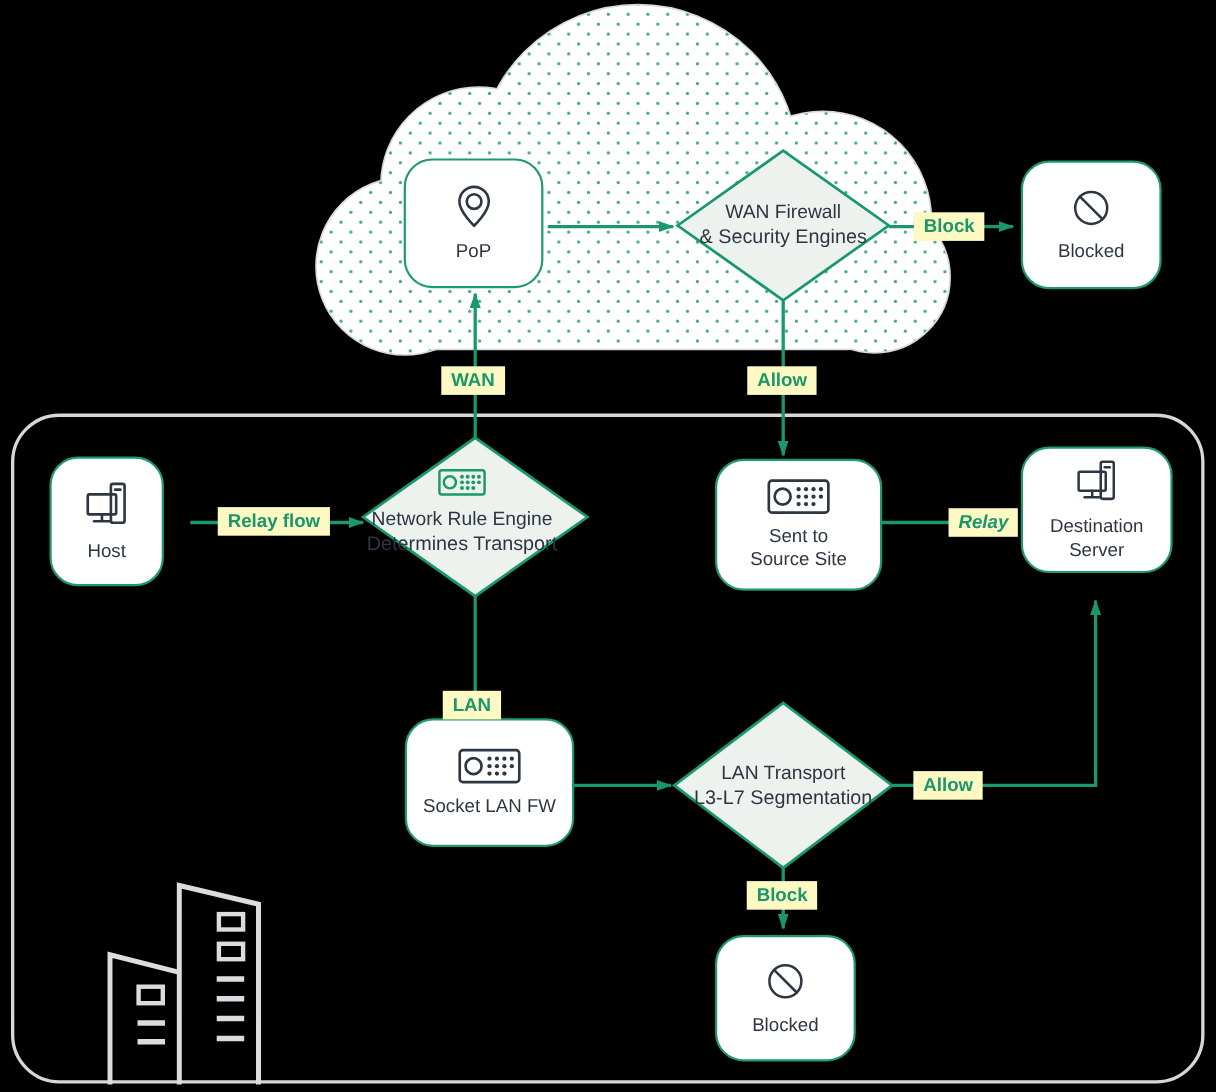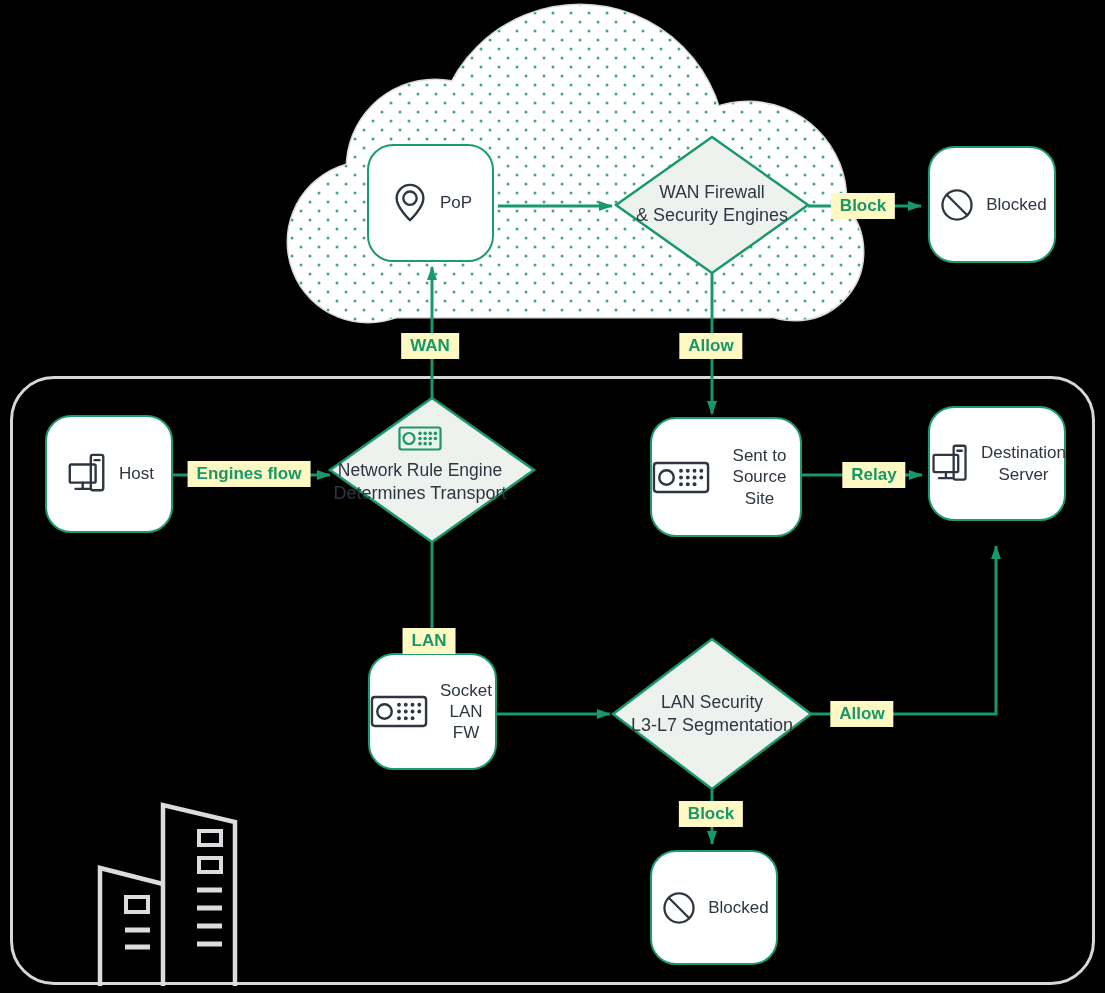--- a/index.html
+++ b/index.html
@@ -9,21 +9,21 @@
   }
   
   .site-container{
     position:absolute;left:10px;top:376px;width:1085px;height:609px;
     border:3px solid #D7D7D9;border-radius:44px;box-sizing:border-box;background:transparent;
   }
   .layer{position:absolute;left:0;top:0;width:1105px;height:993px;}
   
   .node{
     position:absolute;background:#fff;border:2.5px solid #1D9C6B;border-radius:26px;
-    box-sizing:border-box;display:flex;flex-direction:row;align-items:center;justify-content:center;
+    box-sizing:border-box;display:flex;flex-direction:column;align-items:center;justify-content:center;
     gap:9px;color:#2E3642;font-size:17px;line-height:1.25;text-align:center;z-index:3;
   }
   .node .icon{display:flex;align-items:center;justify-content:center;}
   
   .diamond-text{
     position:absolute;width:204px;display:flex;flex-direction:column;align-items:center;
     text-align:center;color:#2E3642;z-index:3;gap:2px;
   }
   .diamond-text .d-title{font-size:17.5px;}
   .diamond-text .d-sub{font-size:18px;}
@@ -119,21 +119,21 @@
   <div class="node" style="left:928px;top:146px;width:128px;height:117px;">
     <span class="icon">
       <svg width="40" height="40" viewBox="0 0 44 44">
         <circle class="stroke-ink" cx="22" cy="22" r="16"></circle>
         <line class="stroke-ink" x1="10.7" y1="10.7" x2="33.3" y2="33.3"></line>
       </svg>
     </span>
     <span>Blocked</span>
   </div>
 
-  <div class="node" style="left:45px;top:415px;width:128px;height:118px;">
+  <div class="node" style="left:45px;top:415px;width:104px;height:118px;">
     <span class="icon">
       <svg width="46" height="44" viewBox="0 0 48 46">
         <rect class="stroke-ink" x="28" y="3" width="13" height="37" rx="2"></rect>
         <line class="stroke-ink" x1="32" y1="8.5" x2="37" y2="8.5"></line>
         <rect class="stroke-ink" x="6" y="13" width="27" height="19" rx="1.5" fill="#fff"></rect>
         <line class="stroke-ink" x1="19.5" y1="32" x2="19.5" y2="38"></line>
         <line class="stroke-ink" x1="12" y1="38.5" x2="27" y2="38.5"></line>
       </svg>
     </span>
     <span>Host</span>
@@ -168,21 +168,21 @@
         <rect class="stroke-ink" x="28" y="3" width="13" height="37" rx="2"></rect>
         <line class="stroke-ink" x1="32" y1="8.5" x2="37" y2="8.5"></line>
         <rect class="stroke-ink" x="6" y="13" width="27" height="19" rx="1.5" fill="#fff"></rect>
         <line class="stroke-ink" x1="19.5" y1="32" x2="19.5" y2="38"></line>
         <line class="stroke-ink" x1="12" y1="38.5" x2="27" y2="38.5"></line>
       </svg>
     </span>
     <span><span>Destination</span><br><span>Server</span></span>
   </div>
 
-  <div class="node" style="left:368px;top:653px;width:129px;height:117px;">
+  <div class="node" style="left:368px;top:653px;width:154px;height:117px;">
     <span class="icon">
       <svg width="58" height="33" viewBox="0 0 60 34">
         <rect class="stroke-ink" x="2" y="2" width="56" height="30" rx="3"></rect>
         <circle class="stroke-ink" cx="15" cy="17" r="7.5"></circle>
         <g fill="#2E3642">
           <circle cx="30" cy="10" r="2"></circle>
             <circle cx="37" cy="10" r="2"></circle>
             <circle cx="44" cy="10" r="2"></circle>
             <circle cx="51" cy="10" r="2"></circle>
           <circle cx="30" cy="17" r="2"></circle>
@@ -233,26 +233,26 @@
             <circle cx="37" cy="24" r="2.4"></circle>
             <circle cx="44" cy="24" r="2.4"></circle>
         </g>
       </svg>
     </span>
     <span class="d-title">Network Rule Engine</span>
     <span class="d-sub">Determines Transport</span>
   </div>
 
   <div class="diamond-text" style="left:610px;top:692px;">
-    <span class="d-title">LAN Security</span>
+    <span class="d-title">LAN Transport</span>
     <span class="d-sub">L3-L7 Segmentation</span>
   </div>
 
-  <div class="edge-label" style="left:249px;top:474px;">Engines flow</div>
+  <div class="edge-label" style="left:249px;top:474px;">Relay flow</div>
   <div class="edge-label" style="left:430px;top:346px;">WAN</div>
   <div class="edge-label" style="left:711px;top:346px;">Allow</div>
   <div class="edge-label" style="left:863px;top:206px;">Block</div>
-  <div class="edge-label" style="left:874px;top:475px;">Relay</div>
+  <div class="edge-label" style="left:894px;top:475px;font-style:italic;">Relay</div>
   <div class="edge-label" style="left:429px;top:597px;margin-top:44px;">LAN</div>
   <div class="edge-label" style="left:862px;top:714px;">Allow</div>
   <div class="edge-label" style="left:711px;top:814px;">Block</div>
 
 </div>
 
 </body></html>

